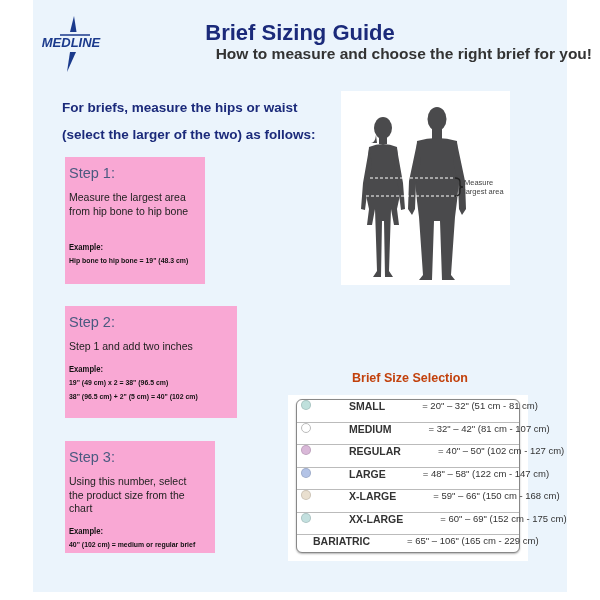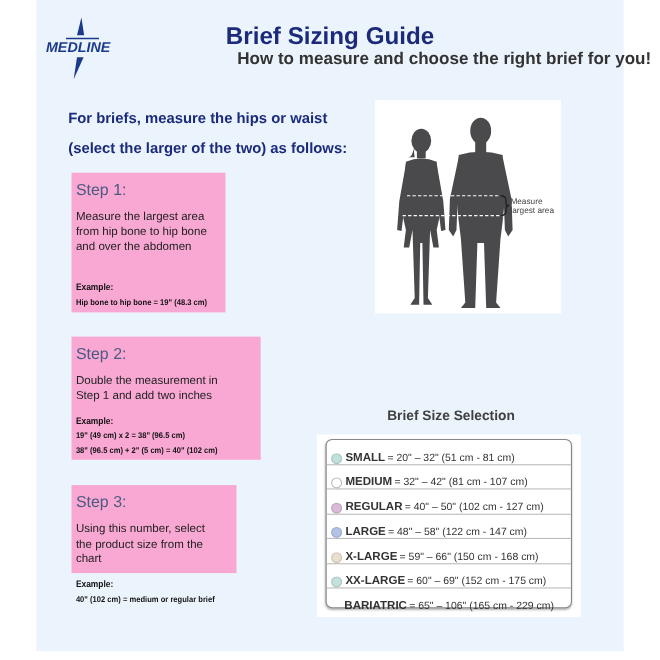--- a/index.html
+++ b/index.html
@@ -8,24 +8,24 @@
     .logo { position: absolute; left: 40px; top: 16px; width: 62px; height: 56px; }
     .title { position: absolute; left: 0; width: 600px; top: 20px; text-align: center; font-weight: bold; font-size: 22px; color: #1b2a7a; box-sizing: border-box; }
     .subtitle { position: absolute; left: 92px; width: 500px; top: 45px; text-align: right; font-weight: bold; font-size: 15.5px; color: #333333; }
     .intro { position: absolute; left: 62px; top: 94px; font-weight: bold; font-size: 13.5px; color: #1b2a7a; line-height: 27px; }
     .step-card { position: absolute; background: #f9a8d4; padding: 6px 4px; box-sizing: border-box; }
     .step-title { font-size: 14.5px; color: #4a5a80; margin: 2px 0 10px 0; }
     .step-text { font-size: 10.5px; color: #222222; line-height: 13.5px; margin-bottom: 10px; }
     .ex-label { font-size: 8.5px; font-weight: bold; color: #111; margin-bottom: 4px; font-family: "Liberation Sans", sans-serif; transform: scaleX(0.9); transform-origin: left; }
     .ex-line { font-size: 7.5px; font-weight: bold; color: #111; margin-bottom: 5px; white-space: nowrap; transform: scaleX(0.92); transform-origin: left; }
     .figure-card { position: absolute; left: 341px; top: 91px; width: 169px; height: 194px; background: #ffffff; }
-    .sizes-title { position: absolute; left: 330px; top: 371px; width: 160px; text-align: center; font-weight: bold; font-size: 12.5px; color: #404040; }
+    .sizes-title { position: absolute; left: 330px; top: 371px; width: 160px; text-align: center; font-weight: bold; font-size: 12.5px; color: #c2410c; }
     .sizes-card { position: absolute; left: 288px; top: 395px; width: 240px; height: 166px; background: #ffffff; }
     .sizes-box { position: absolute; left: 8px; top: 4px; width: 222px; height: 152px; border: 1px solid #888; border-radius: 6px; box-shadow: 0 1px 2px rgba(0,0,0,0.3); background: #fff; }
-    .size-row { height: 21.5px; border-bottom: 1px solid #bbbbbb; display: flex; align-items: flex-end; padding-left: 4px; font-size: 9.5px; color: #333; white-space: nowrap; }
+    .size-row { height: 21.5px; border-bottom: 1px solid #bbbbbb; display: flex; align-items: flex-start; padding-left: 4px; font-size: 9.5px; color: #333; white-space: nowrap; gap: 35px; }
     .size-row:last-child { border-bottom: none; }
     .swatch { width: 8px; height: 8px; border-radius: 50%; margin-right: 3px; border: 1px solid rgba(0,0,0,0.12); flex: none; }
     .size-name { font-weight: bold; font-size: 10.5px; color: #333; margin-right: 2px; }
     .size-range { font-size: 9.5px; color: #333; }
     .size-row.noswatch { padding-left: 16px; }
   </style>
 </head>
 <body>
 
 <div class="panel"></div>
@@ -44,38 +44,36 @@
 <div class="intro">
   <div>For briefs, measure the hips or waist</div>
   <div>(select the larger of the two) as follows:</div>
 </div>
 
 <div class="step-card" style="left:65px; top:157px; width:140px; height:127px;">
   <div class="step-title">Step 1:</div>
   <div class="step-text" style="margin-bottom:24px;">
     <div>Measure the largest area</div>
     <div>from hip bone to hip bone</div>
-    <div>and over the abdomen</div>
   </div>
   <div class="ex-label">Example:</div>
   <div class="ex-line">Hip bone to hip bone = 19" (48.3 cm)</div>
 </div>
 
 <div class="step-card" style="left:65px; top:306px; width:172px; height:112px;">
   <div class="step-title">Step 2:</div>
   <div class="step-text">
-    <div>Double the measurement in</div>
     <div>Step 1 and add two inches</div>
   </div>
   <div class="ex-label">Example:</div>
   <div class="ex-line">19" (49 cm) x 2 = 38" (96.5 cm)</div>
   <div class="ex-line">38" (96.5 cm) + 2" (5 cm) = 40" (102 cm)</div>
 </div>
 
-<div class="step-card" style="left:65px; top:441px; width:150px; height:80px;">
+<div class="step-card" style="left:65px; top:441px; width:150px; height:112px;">
   <div class="step-title">Step 3:</div>
   <div class="step-text">
     <div>Using this number, select</div>
     <div>the product size from the</div>
     <div>chart</div>
   </div>
   <div class="ex-label">Example:</div>
   <div class="ex-line">40" (102 cm) = medium or regular brief</div>
 </div>
 

